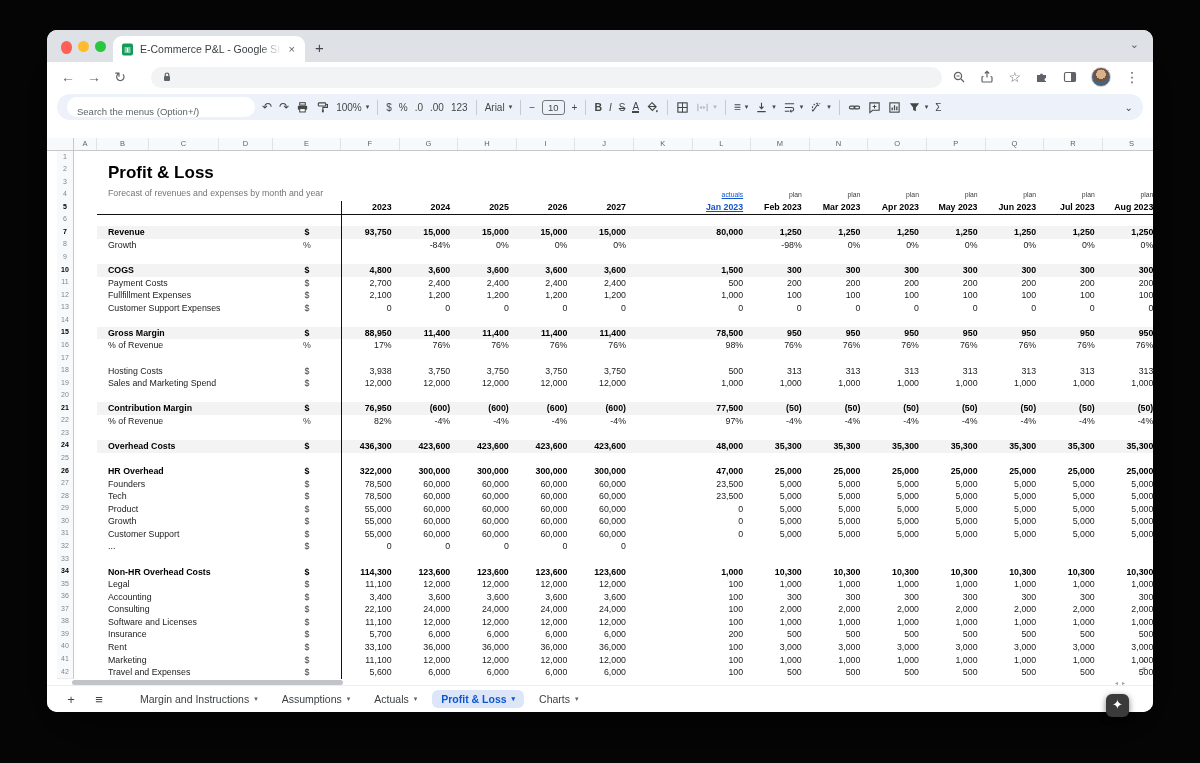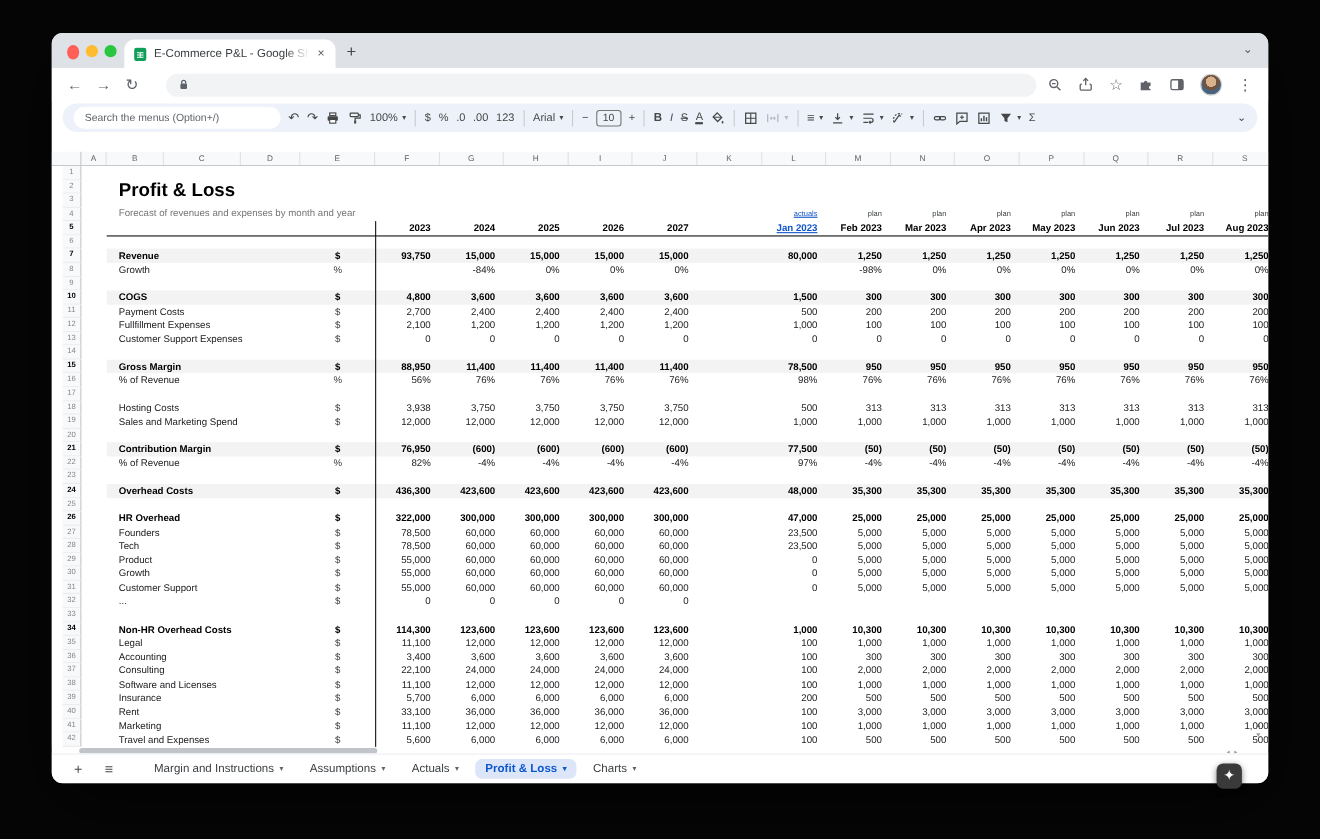--- a/index.html
+++ b/index.html
@@ -21,21 +21,21 @@
   
   .navbar{position:absolute;left:0;top:32px;width:100%;height:30px;background:#fff;display:flex;align-items:center;}
   .nico{color:#5f6368;font-size:14px;width:26px;text-align:center;flex:0 0 auto;}
   .omni{height:21px;background:#f1f3f4;border-radius:11px;flex:1;margin:0 10px 0 18px;display:flex;align-items:center;padding:0 10px;}
   .navright{display:flex;align-items:center;gap:14px;padding-right:14px;}
   .avatar{width:18px;height:18px;border-radius:50%;background:radial-gradient(circle at 50% 35%,#d8b28a 0 32%,#705341 33% 52%,#47637e 53% 100%);border:1px solid #d0d0d0;}
   svg.i{display:block;}
   
   .gtoolbar{position:absolute;left:10px;right:10px;top:64px;height:26px;background:#edf2fa;border-radius:13px;
             display:flex;align-items:center;gap:7px;padding:0 10px;box-sizing:border-box;color:#444746;}
-  .srchpill{width:168px;height:20px;background:#fff;border-radius:10px;display:flex;align-items:center;padding:0 10px;
+  .srchpill{width:168px;height:20px;background:#fff;border-radius:10px;display:flex;align-items:flex-end;padding:0 10px;
             font-size:9.5px;color:#5f6368;flex:0 0 auto;}
   .tbt{font-size:10px;color:#444746;flex:0 0 auto;}
   .tbb{font-weight:bold;font-size:10.5px;}
   .tbi{font-size:12px;line-height:12px;flex:0 0 auto;}
   .sep{width:1px;height:15px;background:#c7cad1;flex:0 0 auto;margin:0 1px;}
   .car{font-size:7px;color:#444746;margin-left:-3px;}
   .fsbox{border:1px solid #747775;border-radius:3px;font-size:9.5px;padding:0px 5px;line-height:13px;}
   .dis{color:#b4b8bf;}
   .tchev2{margin-left:auto;color:#444746;font-size:10px;}
   .strike{text-decoration:line-through;}
@@ -44,21 +44,21 @@
   .fbar{position:absolute;left:0;top:94px;width:100%;height:14px;background:#fff;display:flex;align-items:center;
         border-bottom:1px solid #e7e7e7;}
   .namebox{width:52px;padding-left:12px;font-size:9.5px;color:#202124;}
   .fx{font-style:italic;color:#9aa0a6;font-size:9.5px;font-family:"Liberation Serif",serif;margin-left:12px;}
   
   .colhdr{position:absolute;left:0;top:108px;width:100%;height:13px;display:flex;background:#f8f9fa;
           border-bottom:1px solid #c6c8ca;box-sizing:border-box;padding-left:10px;}
   .ch{border-right:1px solid #e0e2e5;font-size:7.5px;color:#5f6368;text-align:center;line-height:12px;flex:0 0 auto;box-sizing:border-box;}
   .corner{width:17px;background:#f8f9fa;border-right:1px solid #c6c8ca;}
   .rows{position:absolute;left:0;top:121px;width:100%;height:528px;overflow:hidden;background:#fff;}
-  .r{display:flex;height:12.571px;position:relative;padding-left:10px;box-sizing:border-box;}
+  .r{display:flex;height:12.571px;position:relative;padding-left:10px;box-sizing:border-box;align-items:center;}
   .c{flex:0 0 auto;font-size:8.8px;line-height:12.571px;color:#202124;box-sizing:border-box;position:relative;z-index:1;white-space:nowrap;}
   .gut{width:17px;text-align:center;font-size:7px;color:#80868b;border-right:1px solid #c6c8ca;border-bottom:1px solid #ececec;background:#f8f9fa;}
   .ca{width:23px;} .clab{width:176px;padding-left:11px;overflow:visible;} .cunit{width:68px;text-align:center;color:#3c4043;}
   .cw{width:58.6px;text-align:right;padding-right:8px;}
   .bold .c{font-weight:bold;color:#000;}
   .band{position:absolute;left:50px;right:0;top:0;bottom:0;background:#f3f3f3;z-index:0;}
   .meta{font-size:6.8px;color:#3c4043;}
   .lnk{color:#1155cc !important;text-decoration:underline;}
   .vline{position:absolute;left:294px;top:50.3px;bottom:0;width:1px;background:#111;z-index:2;}
   .hline{position:absolute;left:50px;right:0;top:62.9px;height:1px;background:#111;z-index:2;}
@@ -512,21 +512,21 @@
         <div class="c cw">950</div>
         <div class="c cw">950</div>
         <div class="c cw">950</div>
         <div class="c cw">950</div>
       </div>
       <div class="r">
         <div class="c gut">16</div>
         <div class="c ca"></div>
         <div class="c clab">% of Revenue</div>
         <div class="c cunit">%</div>
-        <div class="c cw">56%</div>
+        <div class="c cw">17%</div>
         <div class="c cw">76%</div>
         <div class="c cw">76%</div>
         <div class="c cw">76%</div>
         <div class="c cw">76%</div>
         <div class="c cw"></div>
         <div class="c cw">98%</div>
         <div class="c cw">76%</div>
         <div class="c cw">76%</div>
         <div class="c cw">76%</div>
         <div class="c cw">76%</div>

